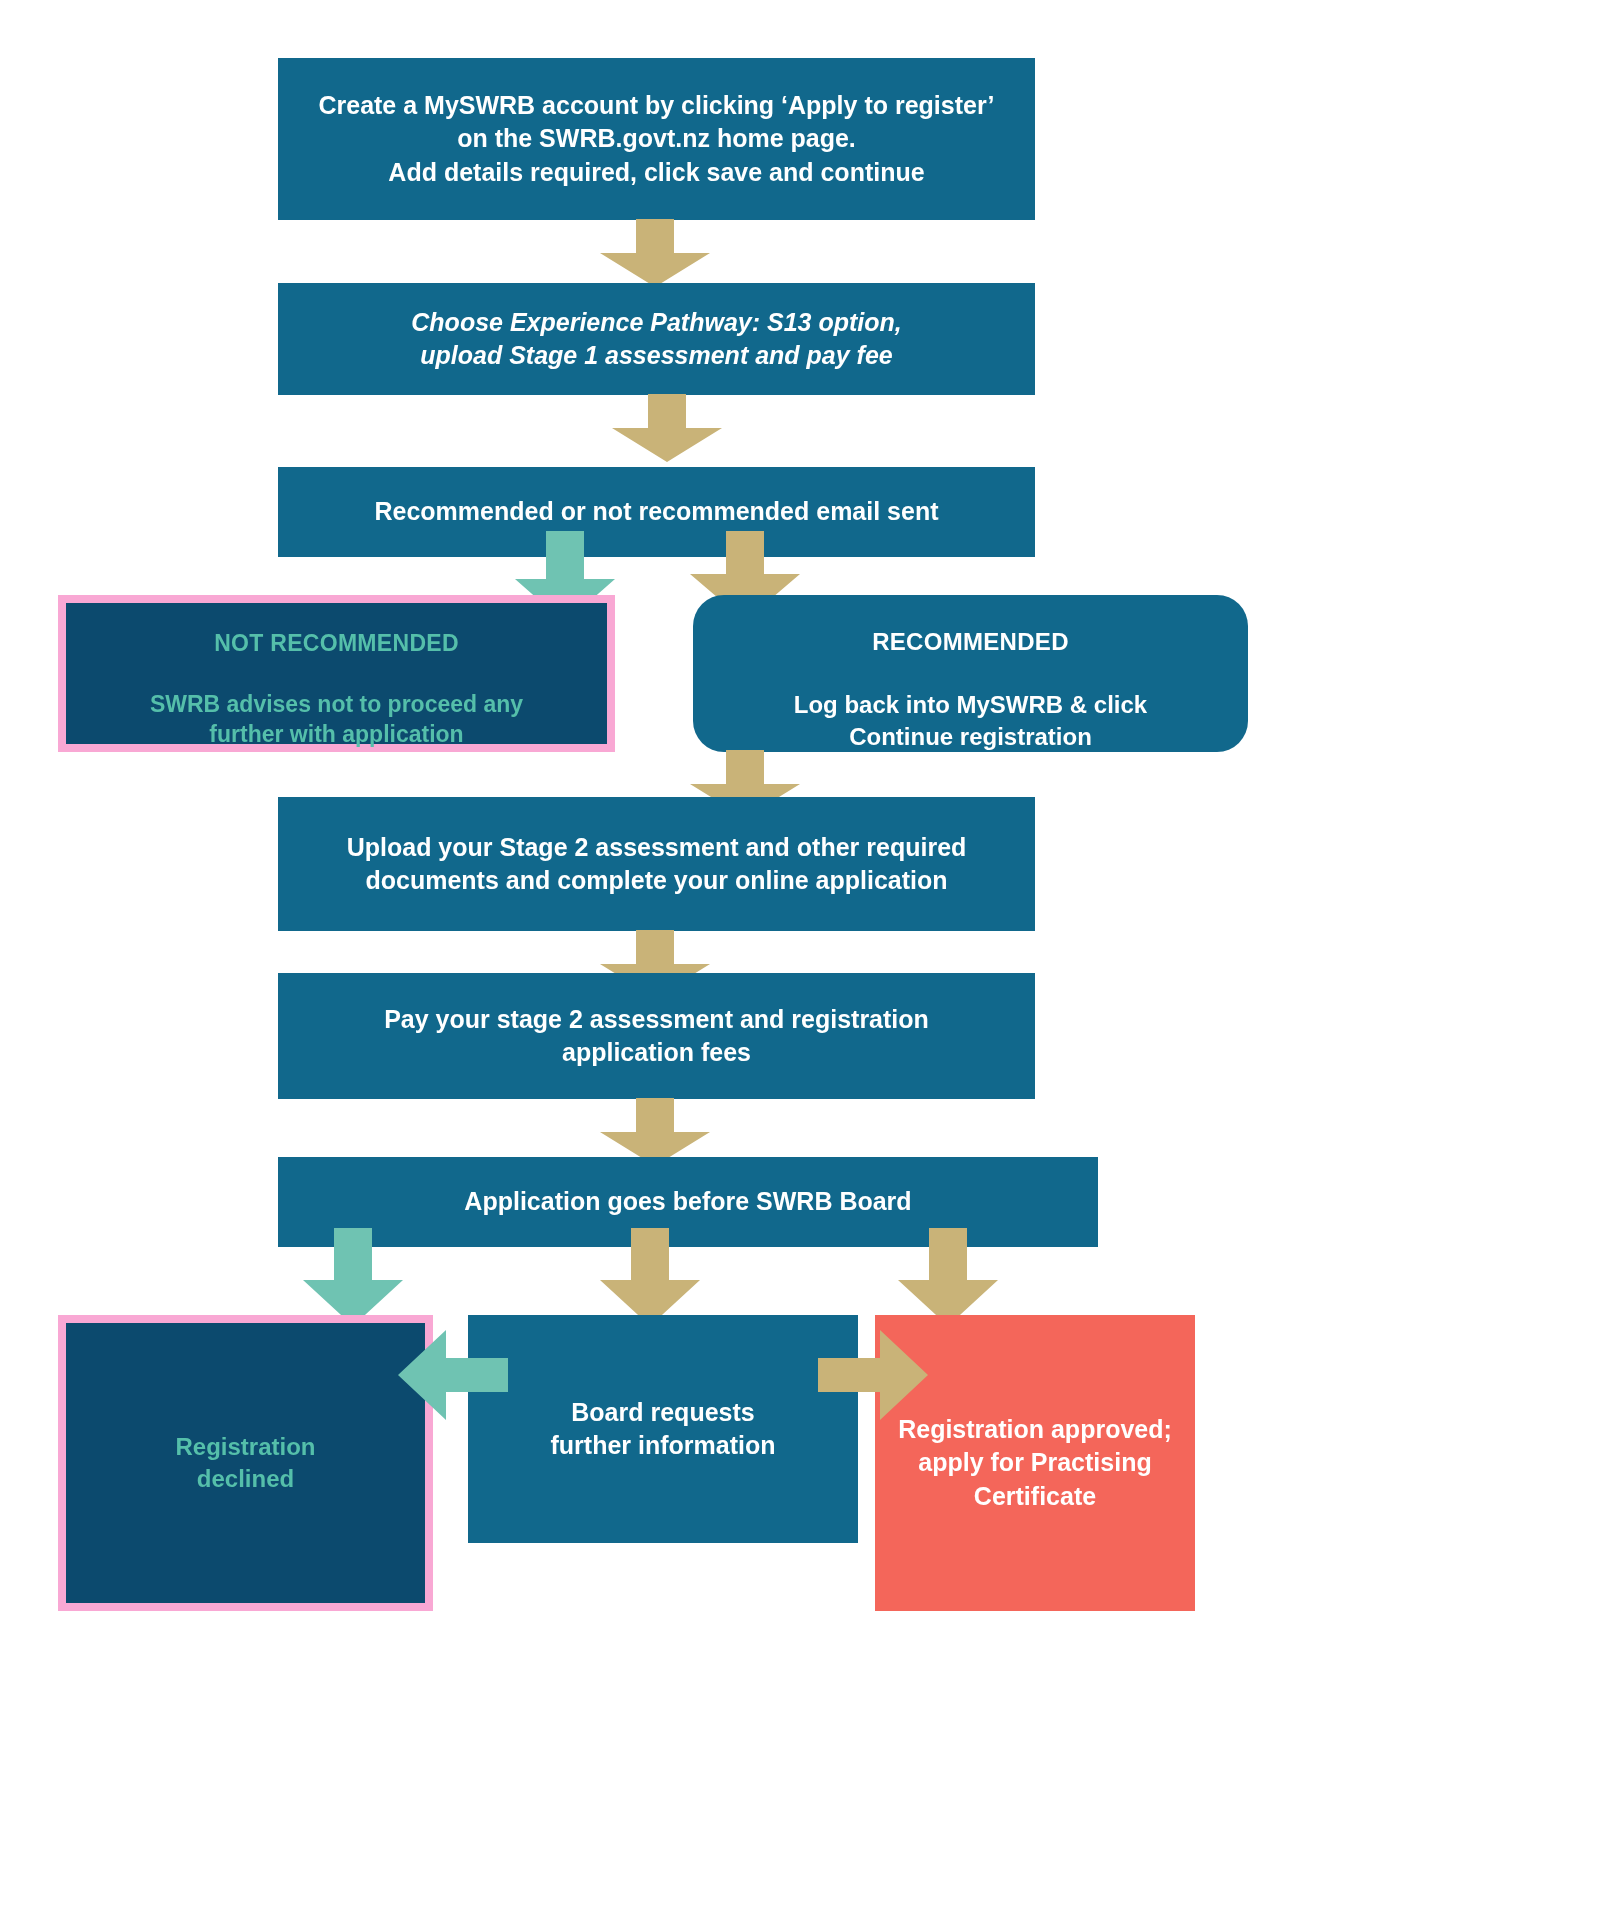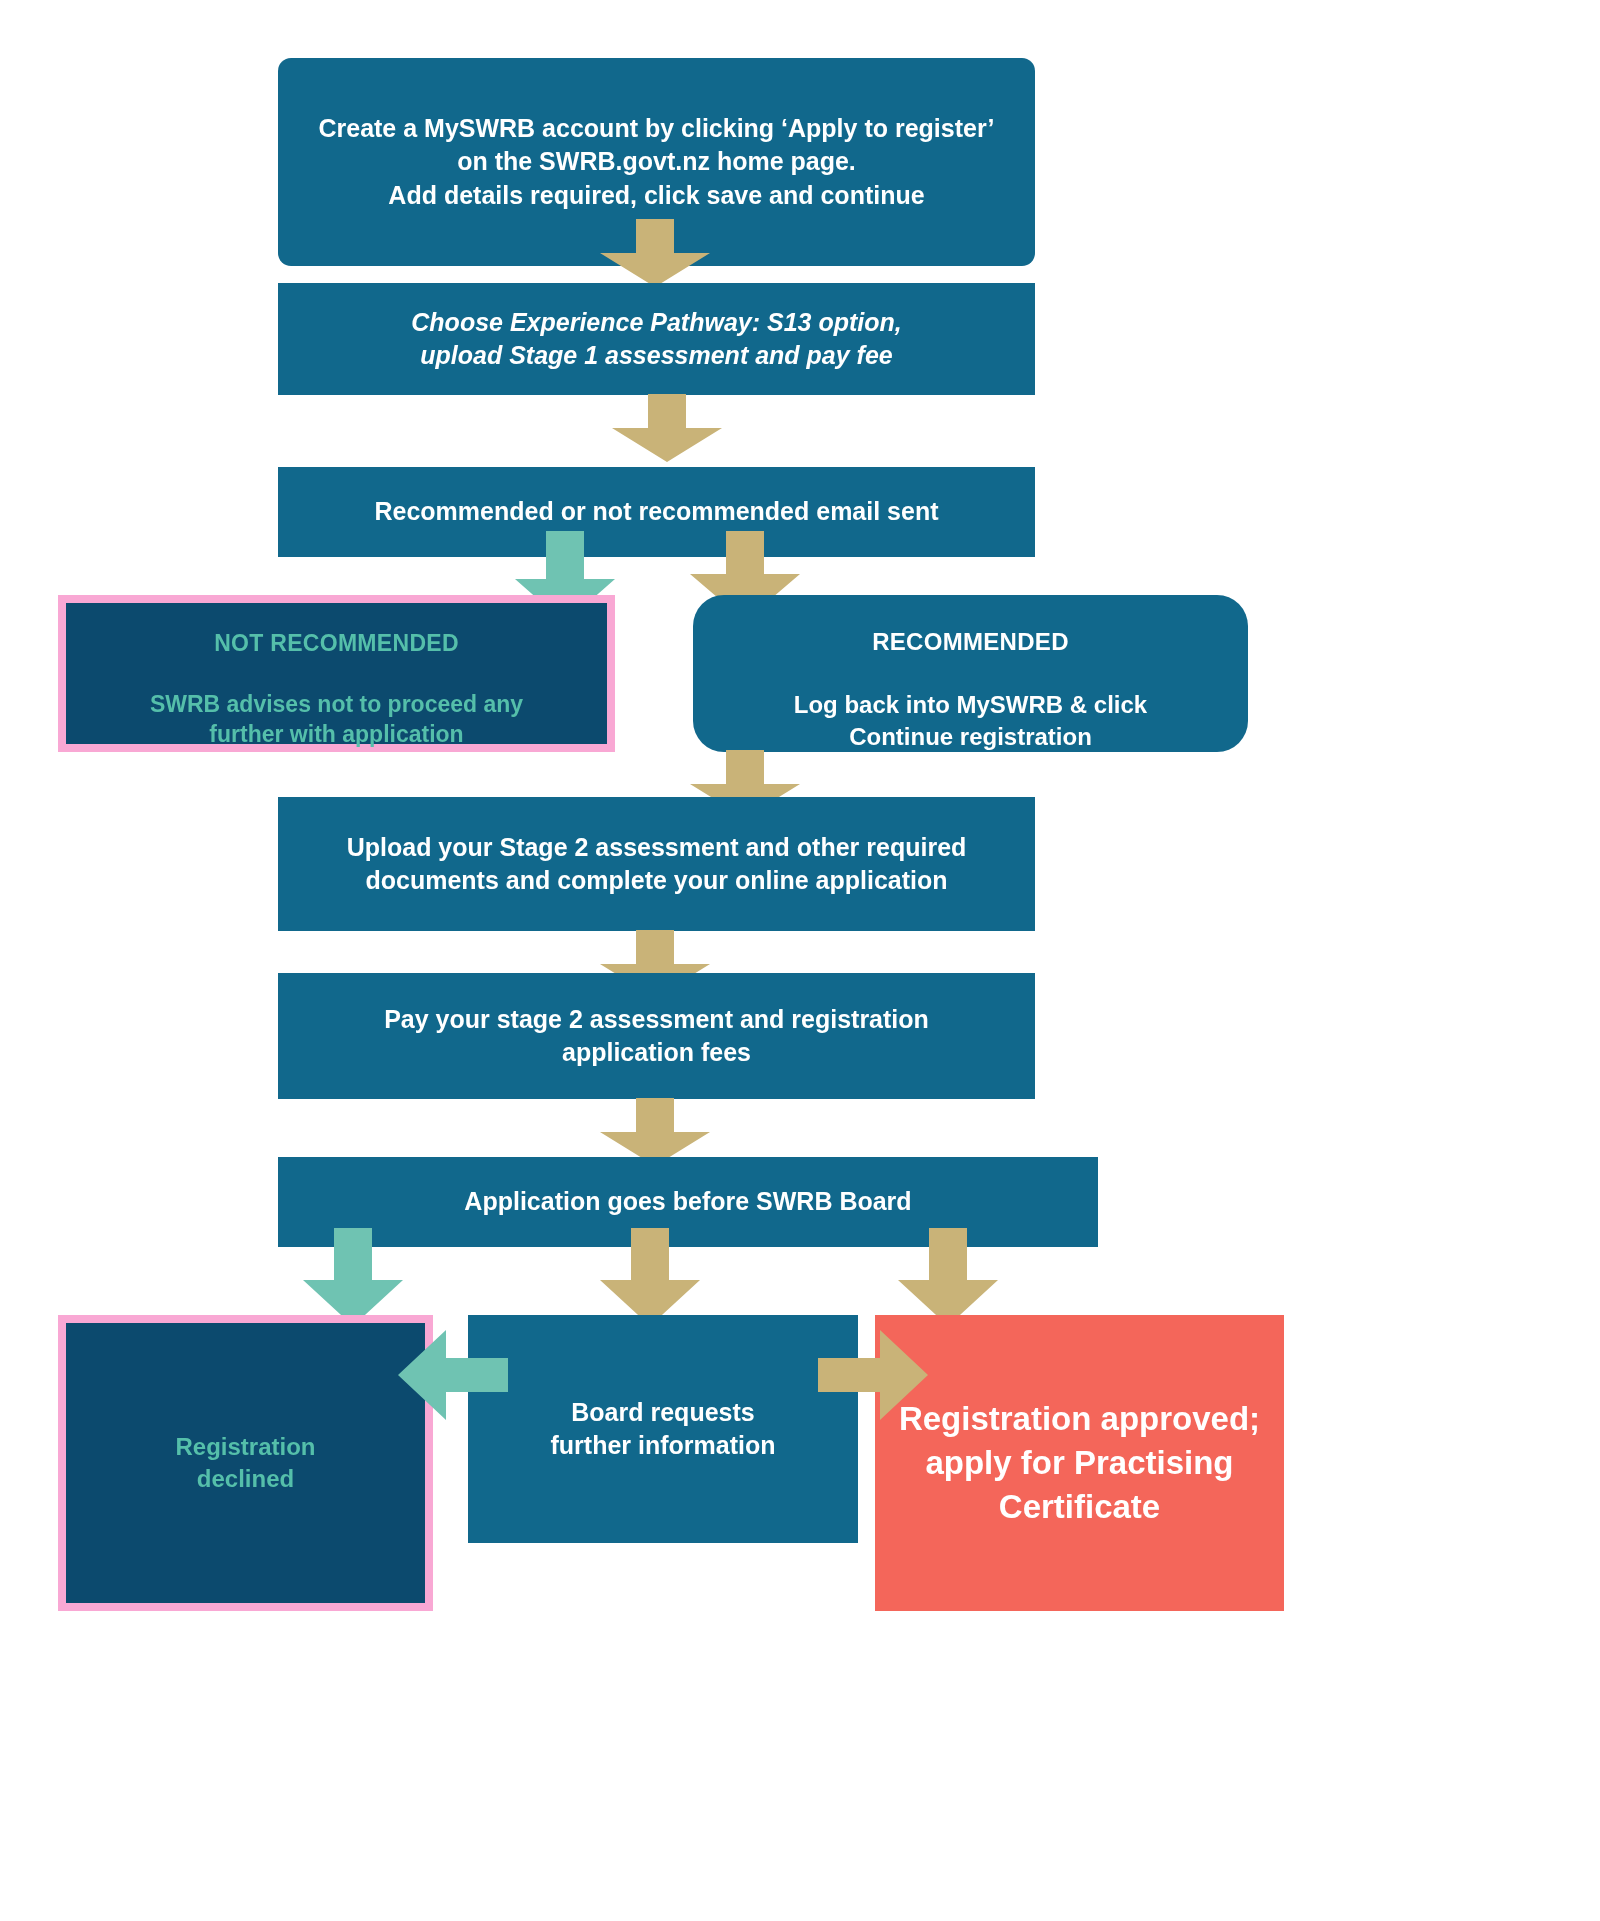--- a/index.html
+++ b/index.html
@@ -53,21 +53,21 @@
   .arrow{
     position:absolute;
   }
   .arrow svg{display:block;}
 </style>
 </head>
 <body>
 
 <div id="stage">
 
-  <div class="node solid" style="left:278px;top:58px;width:757px;height:208px;font-size:25px;border-radius:13px;">
+  <div class="node solid" style="left:278px;top:58px;width:757px;height:162px;font-size:25px;">
     <span class="txt">Create a MySWRB account by clicking ‘Apply to register’
 on the SWRB.govt.nz home page.
 Add details required, click save and continue</span>
   </div>
 
   <div class="arrow" style="left:600px;top:219px;width:110px;height:68px;">
     <svg width="110" height="68" viewBox="0 0 110 68" aria-hidden="true">
       <polygon points="36,0 74,0 74,34 110,34 55,68 0,34 36,34" fill="#C9B378"></polygon>
     </svg>
   </div>
@@ -168,21 +168,21 @@
   <div class="node outline" style="left:58px;top:1315px;width:375px;height:296px;font-size:24px;">
     <span class="txt">Registration
 declined</span>
   </div>
 
   <div class="node solid" style="left:468px;top:1315px;width:390px;height:228px;font-size:25px;">
     <span class="txt">Board requests
 further information</span>
   </div>
 
-  <div class="node danger" style="left:875px;top:1315px;width:409px;height:296px;font-size:33px;justify-content:flex-end;">
+  <div class="node danger" style="left:875px;top:1315px;width:320px;height:296px;font-size:25px;justify-content:flex-end;">
     <span class="txt">Registration approved;
 apply for Practising
 Certificate</span>
   </div>
 
   <div class="arrow" style="left:398px;top:1330px;width:110px;height:90px;">
     <svg width="110" height="90" viewBox="0 0 110 90" aria-hidden="true">
       <polygon points="0,45 48,0 48,28 110,28 110,62 48,62 48,90" fill="#6FC3B2"></polygon>
     </svg>
   </div>

